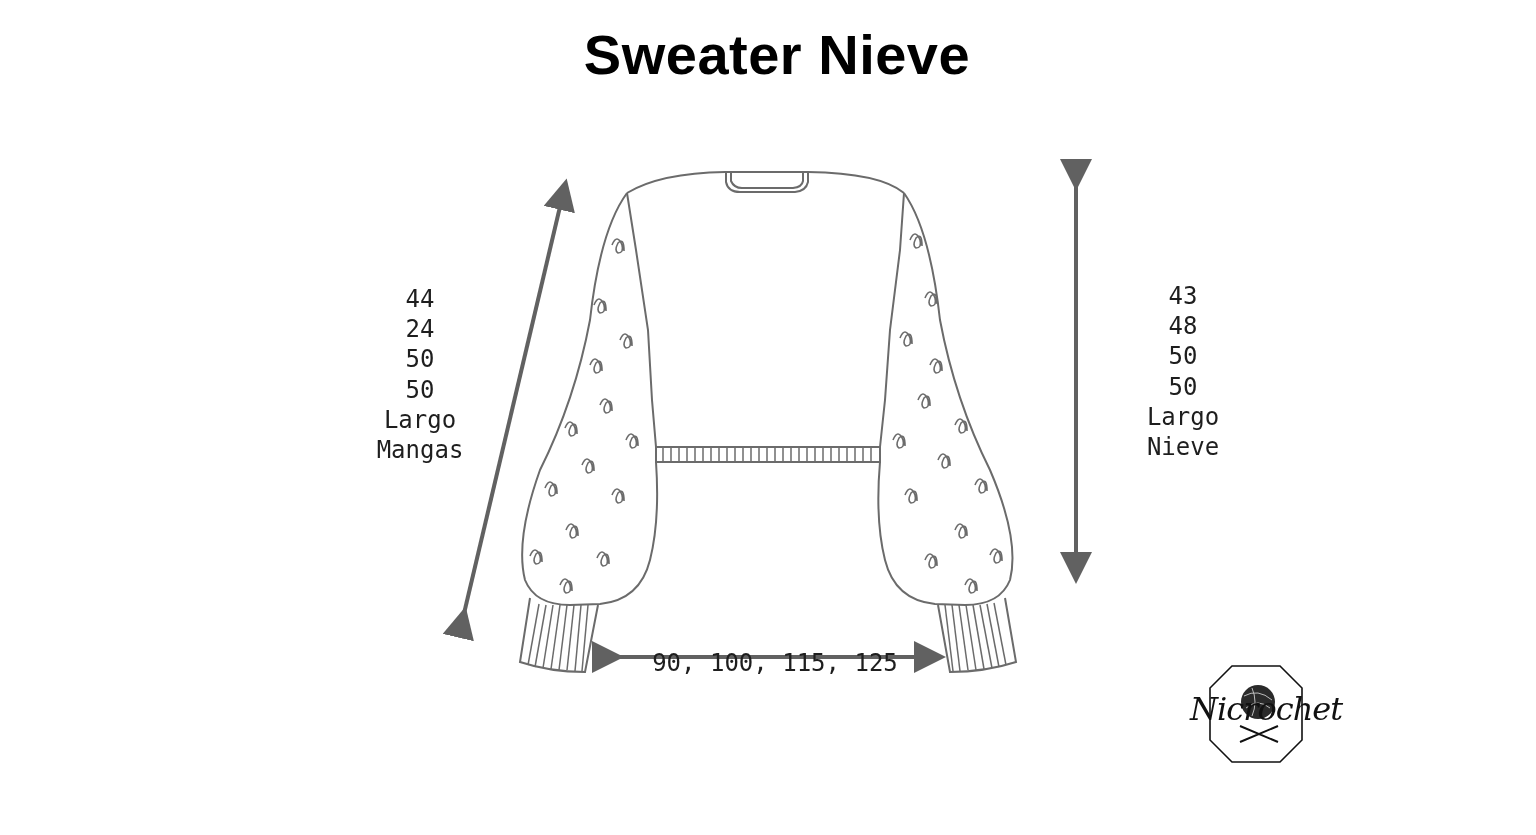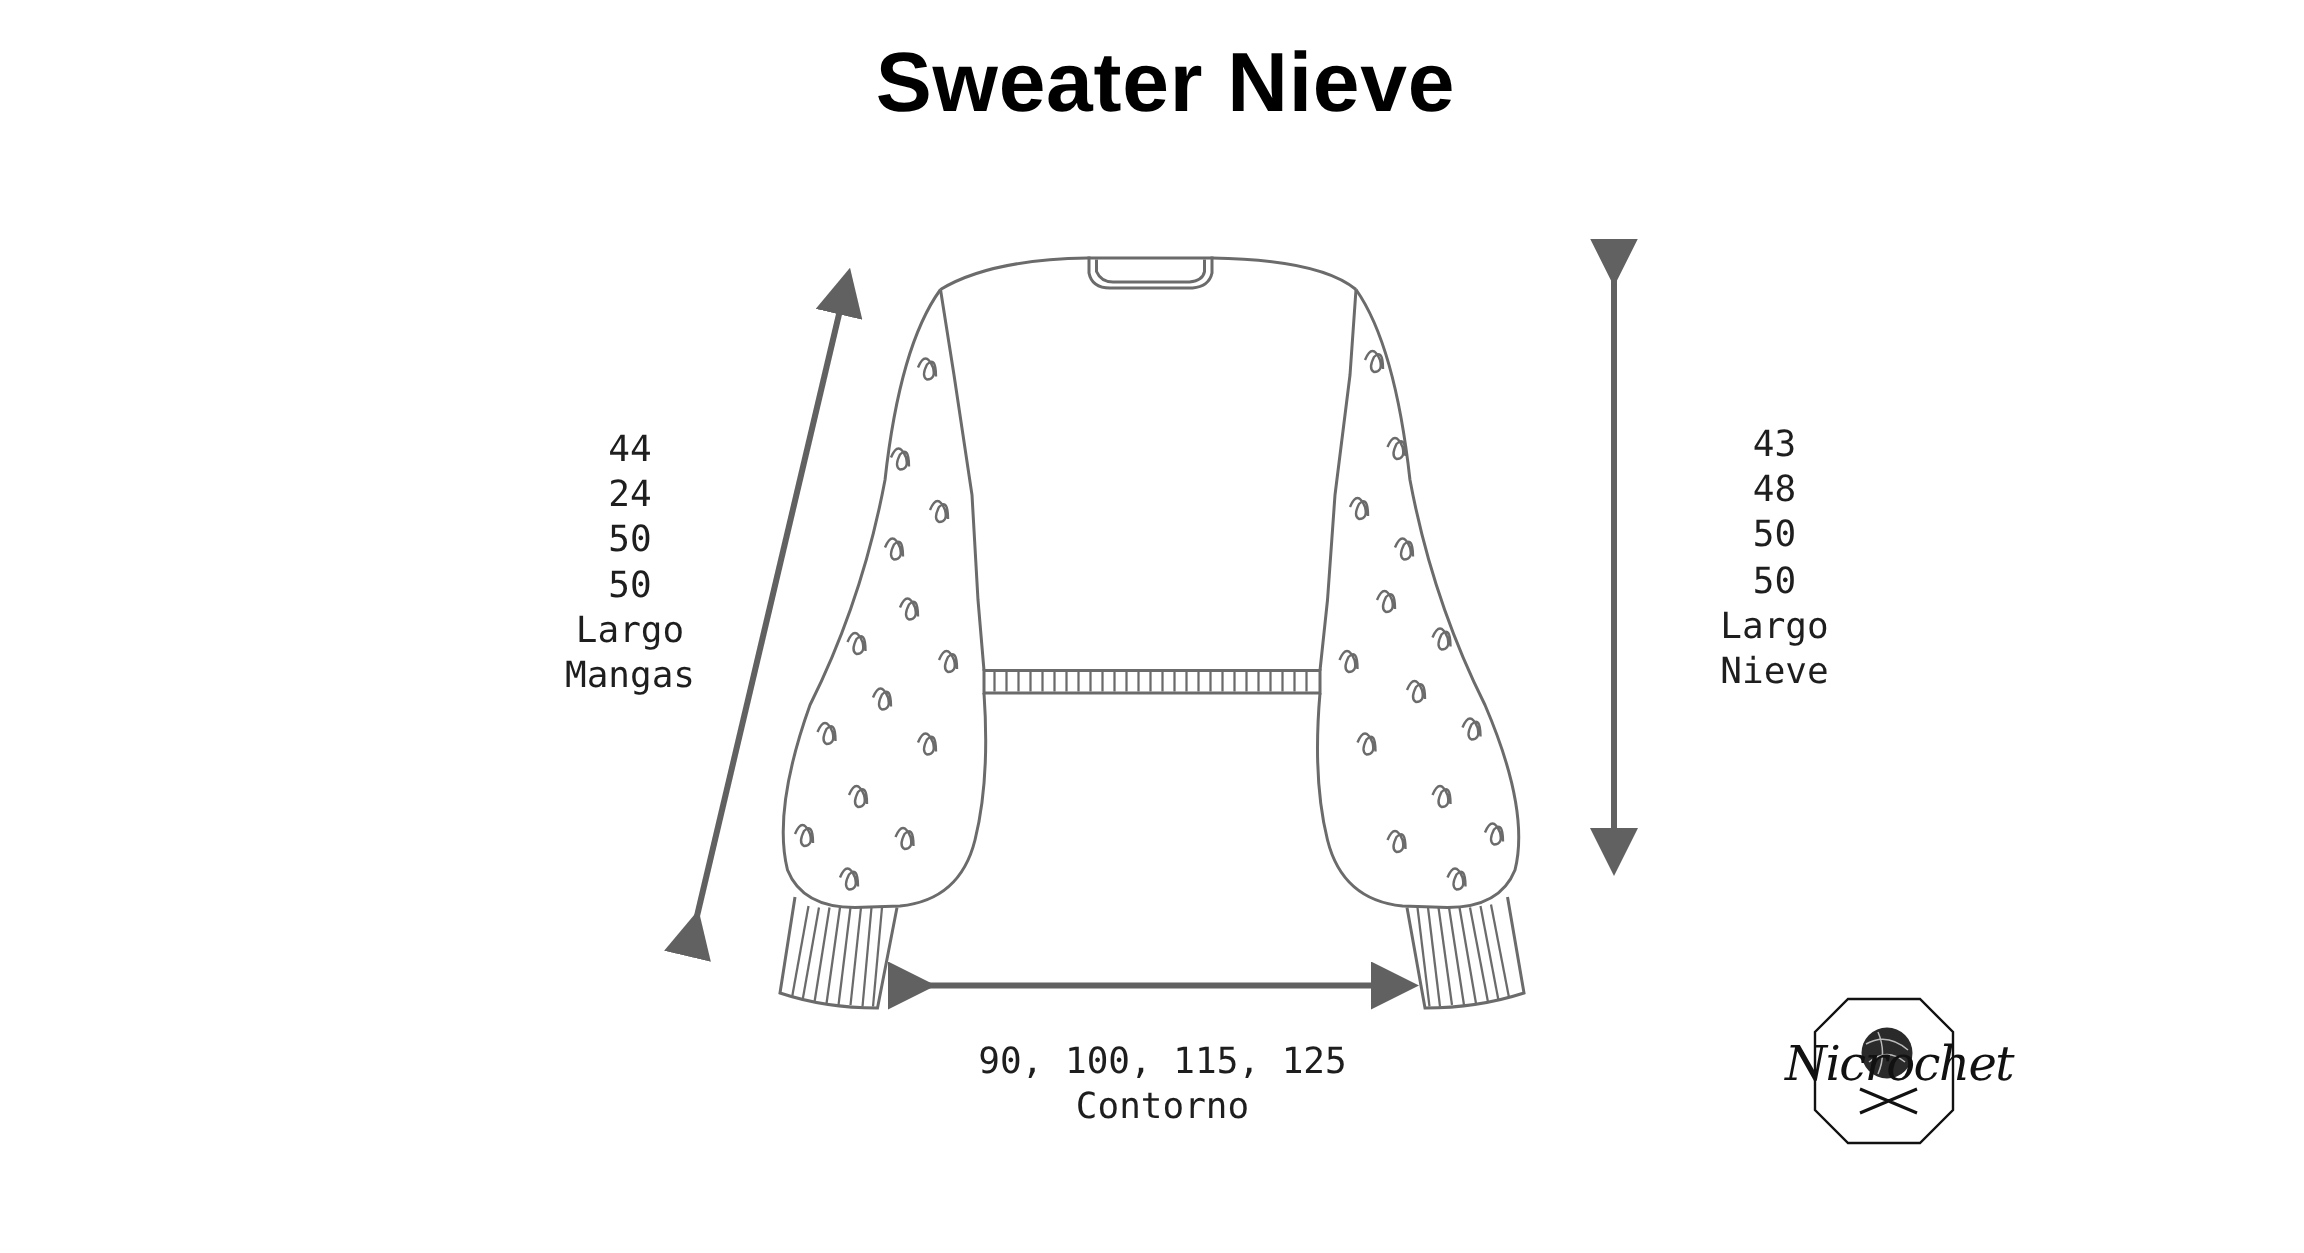--- a/index.html
+++ b/index.html
@@ -10,21 +10,21 @@
       color: #000; letter-spacing: 0.5px;
     }
     .figure { position: absolute; left: 0; top: 0; width: 1536px; height: 835px; }
     .label-block {
       position: absolute; font-family: "DejaVu Sans Mono", "Liberation Mono", monospace;
       font-size: 24px; line-height: 30.2px; color: #1e1e1e; text-align: center;
     }
     .label-block div { white-space: pre; }
     #sleeve-labels { left: 360px; top: 284px; width: 120px; }
     #total-labels { left: 1075px; top: 281px; width: 120px; margin-left: 48px; }
-    #contour-labels { left: 600px; top: 692px; width: 350px; }
+    #contour-labels { left: 600px; top: 648px; width: 350px; }
     .logo { position: absolute; left: 1182px; top: 660px; width: 150px; height: 108px; }
     .logo-text {
       position: absolute; left: 8px; top: 30px; width: 140px; text-align: center;
       font-family: "DejaVu Serif", serif; font-style: italic; font-size: 32px; color: #111;
       letter-spacing: -1px;
     }
   </style>
 </head>
 <body>
 
@@ -159,21 +159,20 @@
   <div>43</div>
   <div>48</div>
   <div>50</div>
   <div>50</div>
   <div>Largo</div>
   <div>Nieve</div>
 </div>
 
 <div class="label-block" id="contour-labels">
   <div>90, 100, 115, 125</div>
-  <div>Contorno</div>
 </div>
 
 <div class="logo">
   <svg width="150" height="108" viewBox="0 0 150 108">
     <polygon points="52,6 100,6 122,28 122,80 100,102 52,102 30,80 30,28" fill="none" stroke="#111" stroke-width="1.6" transform="translate(-2,0)"></polygon>
     <circle cx="76" cy="42" r="17" fill="#2a2a2a"></circle>
     <path d="M62,36 q14,-8 28,4 M64,48 q12,-10 24,0 M70,28 q6,14 0,28" stroke="#bbb" stroke-width="1" fill="none"></path>
     <path d="M58,82 L96,66 M58,66 L96,82" stroke="#111" stroke-width="2"></path>
   </svg>
   <div class="logo-text">Nicrochet</div>

